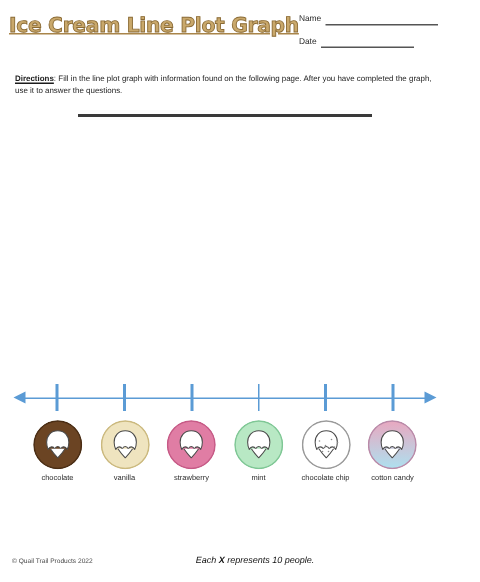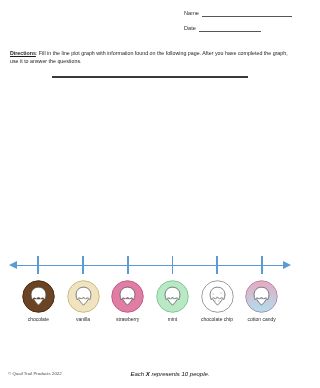--- a/index.html
+++ b/index.html
@@ -193,20 +193,21 @@
     color: #111;
     padding-left: 40px;
   }
 
   .legend b { font-weight: bold; font-style: italic; }
 </style>
 </head>
 <body>
 
 <div class="header">
+  <div class="title">Ice Cream Line Plot Graph</div>
 
   <div class="name-date">
     <div class="field-row">
       <span class="field-label">Name</span>
       <span class="field-line"></span>
     </div>
     <div class="field-row">
       <span class="field-label">Date</span>
       <span class="field-line short"></span>
     </div>

